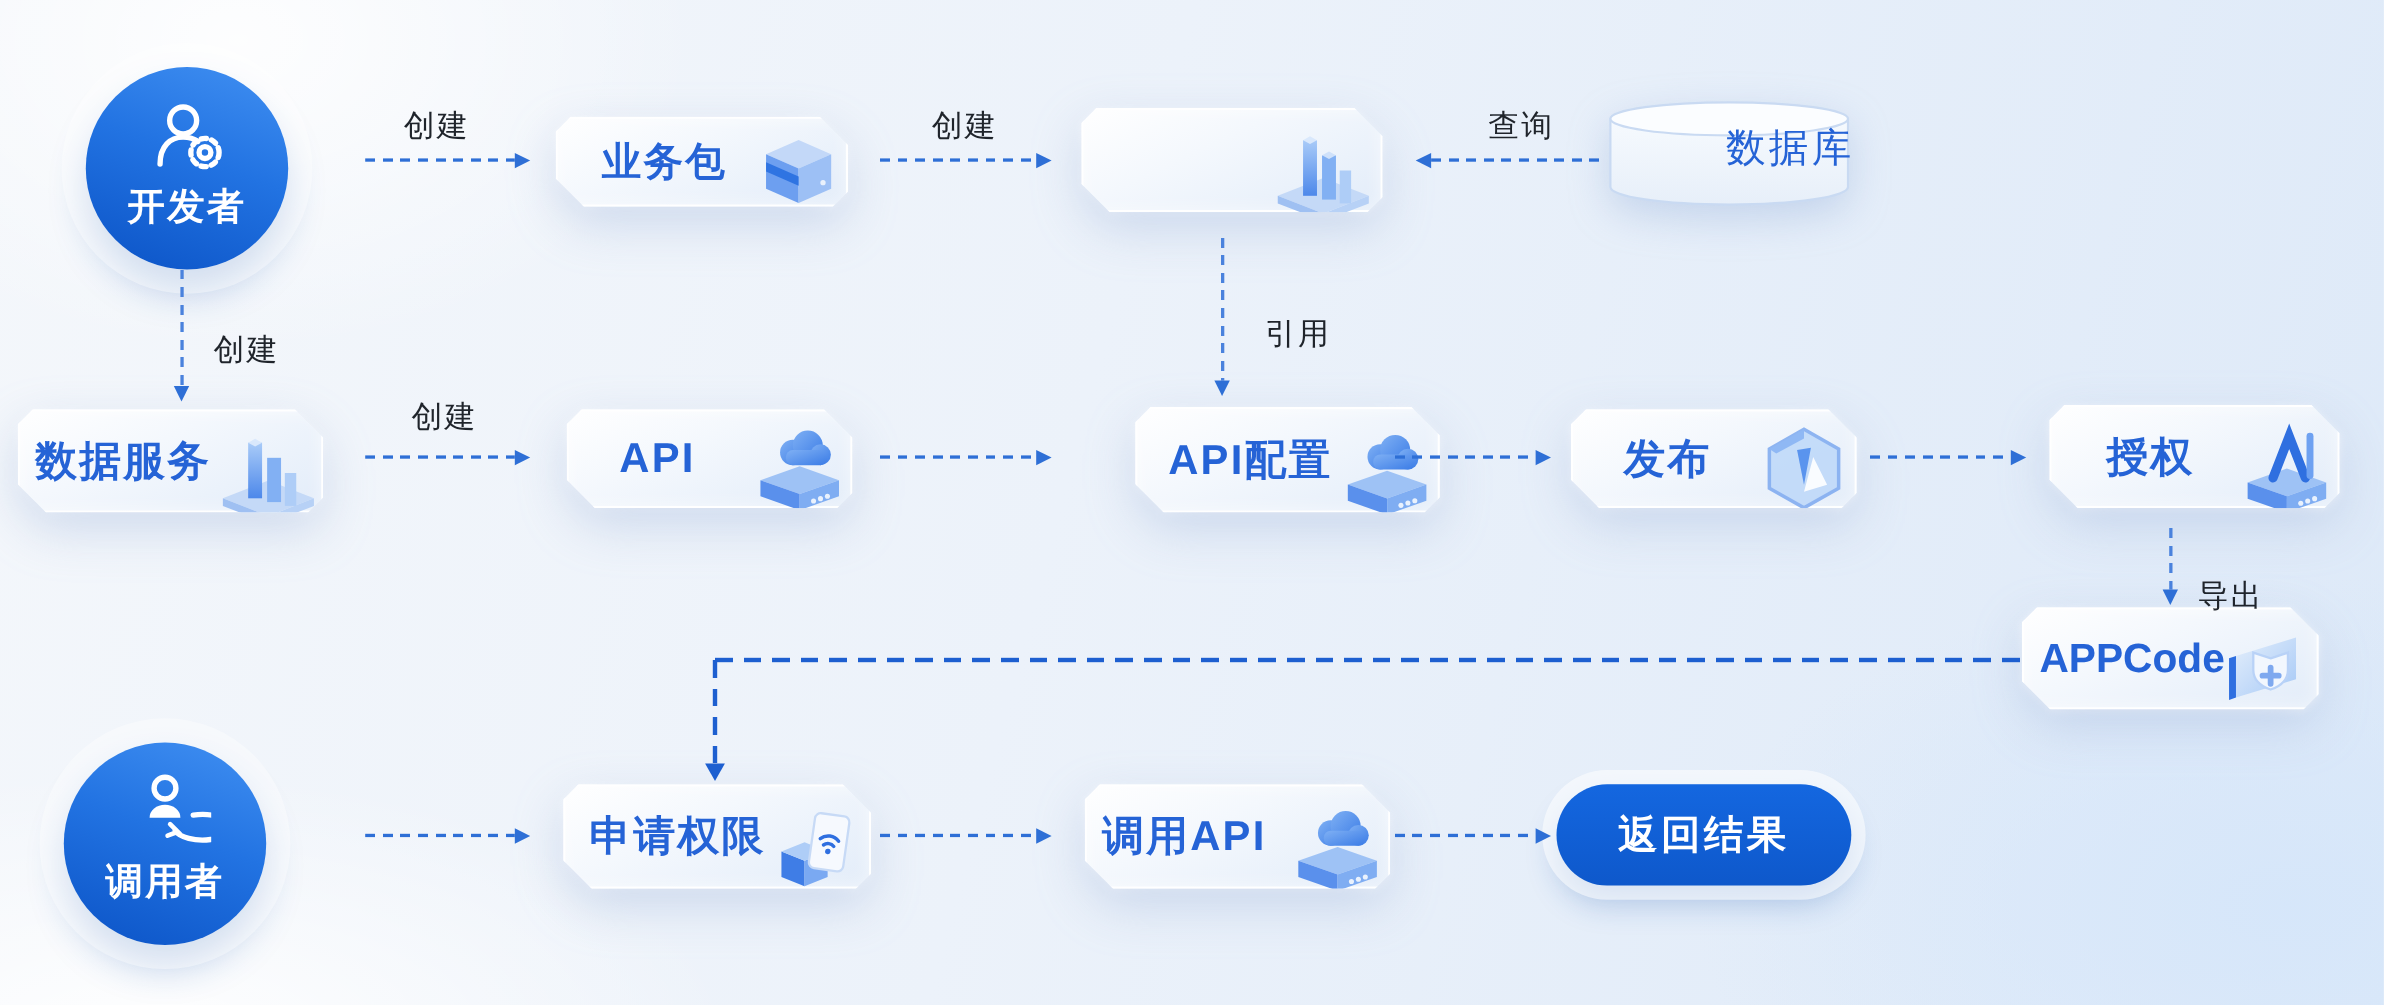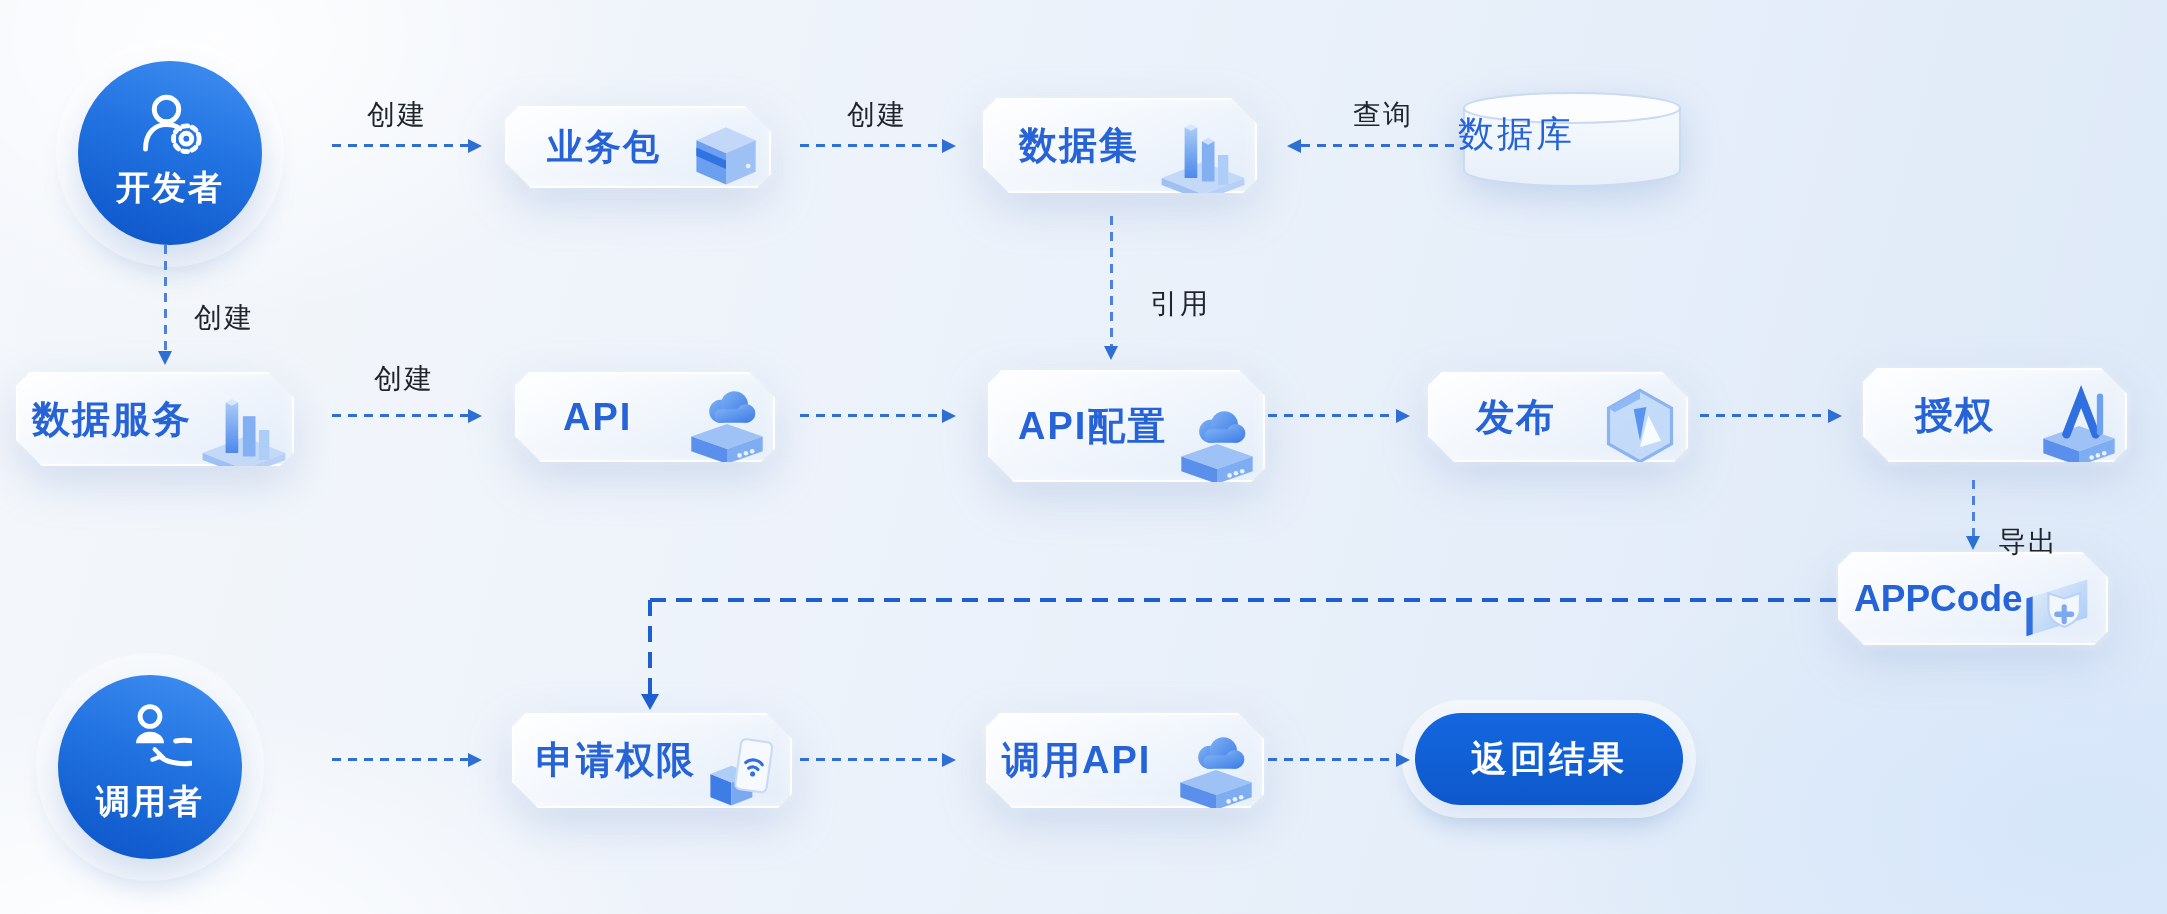--- a/index.html
+++ b/index.html
@@ -41,35 +41,35 @@
   #node-business-package .card-label{padding-left:42px;font-size:36px;}
   #node-business-package .icon{width:74px;height:74px;right:8px;bottom:-4px;}
   #node-dataset{left:983px;top:98px;width:274px;height:95px;}
   #node-dataset .card-label{padding-left:36px;}
   #node-dataset .icon{width:92px;height:92px;right:8px;bottom:-8px;}
   #node-data-service{left:16px;top:372px;width:278px;height:94px;text-align:right;}
   #node-data-service .card-label{padding-left:16px;}
   #node-data-service .icon{width:92px;height:92px;right:4px;bottom:-10px;}
   #node-api{left:515px;top:372px;width:260px;height:90px;}
   #node-api .card-label{padding-left:48px;}
-  #node-api-config{left:988px;top:370px;width:277px;height:112px;}
+  #node-api-config{left:1032px;top:370px;width:277px;height:96px;}
   #node-api-config .card-label{padding-left:30px;}
   #node-publish{left:1428px;top:372px;width:260px;height:90px;}
   #node-publish .card-label{padding-left:48px;}
   #node-authorize{left:1863px;top:368px;width:264px;height:94px;}
   #node-authorize .card-label{padding-left:52px;}
   #node-appcode{left:1838px;top:552px;width:270px;height:93px;}
   #node-appcode .card-label{padding-left:16px;font-size:37px;letter-spacing:0;}
   #node-apply-permission{left:480px;top:713px;width:280px;height:95px;margin-left:32px;}
   #node-apply-permission .card-label{padding-left:24px;}
   #node-call-api{left:986px;top:713px;width:278px;height:95px;}
   #node-call-api .card-label{padding-left:16px;}
   
   #node-database{position:absolute;left:1458px;top:88px;width:228px;height:104px;filter:drop-shadow(0 12px 18px rgba(120,152,205,.3));}
-  #node-database .db-label{position:absolute;left:0;top:22px;width:100%;text-align:left;font-size:36px;font-weight:500;color:#2563d6;letter-spacing:3px;}
+  #node-database .db-label{position:absolute;left:0;top:22px;width:100%;text-align:right;font-size:36px;font-weight:500;color:#2563d6;letter-spacing:3px;}
   
   #node-return-result{
     position:absolute;left:1415px;top:713px;width:268px;height:92px;border-radius:46px;
     background:linear-gradient(180deg,#1467e0 0%,#0e58cb 100%);
     box-shadow:0 0 0 13px rgba(255,255,255,.55), 0 16px 28px rgba(25,85,175,.28);
     display:flex;align-items:center;justify-content:center;
   }
   #node-return-result .pill-label{color:#fff;font-size:36px;font-weight:bold;letter-spacing:3px;}
   
   .edge-label{position:absolute;width:100px;text-align:center;font-size:28px;font-weight:500;color:#1f242b;letter-spacing:2px;}
@@ -151,21 +151,20 @@
           <polygon points="72,24 40,38 40,72 72,58" fill="#9dc0f5"></polygon>
           <polygon points="8,32 40,46 40,55 8,41" fill="#2f74e2"></polygon>
           <circle cx="64" cy="52" r="2.6" fill="#e9f1fc"></circle>
         </svg>
       </span>
     </div>
   </div>
 
   <div class="card" id="node-dataset">
     <div class="card-inner">
-      <span class="card-label">数据集</span>
       <span class="icon">
         <svg viewBox="0 0 80 80" width="100%" height="100%">
           <polygon points="40,46 76,60 40,74 4,60" fill="#c4d9f7"></polygon>
           <polygon points="4,60 40,74 40,80 4,66" fill="#9fc0f2"></polygon>
           <polygon points="40,74 76,60 76,66 40,80" fill="#b7d1f6"></polygon>
           <rect x="24" y="16" width="11" height="44" fill="url(#gBar)"></rect>
           <polygon points="24,16 29.5,13 35,16 29.5,19" fill="#d9e8fc"></polygon>
           <rect x="39" y="28" width="11" height="35" fill="#82b0f3"></rect>
           <polygon points="39,28 44.5,25 50,28 44.5,31" fill="#cfe1fa"></polygon>
           <rect x="53" y="40" width="9" height="26" fill="#aecdf7"></rect>

